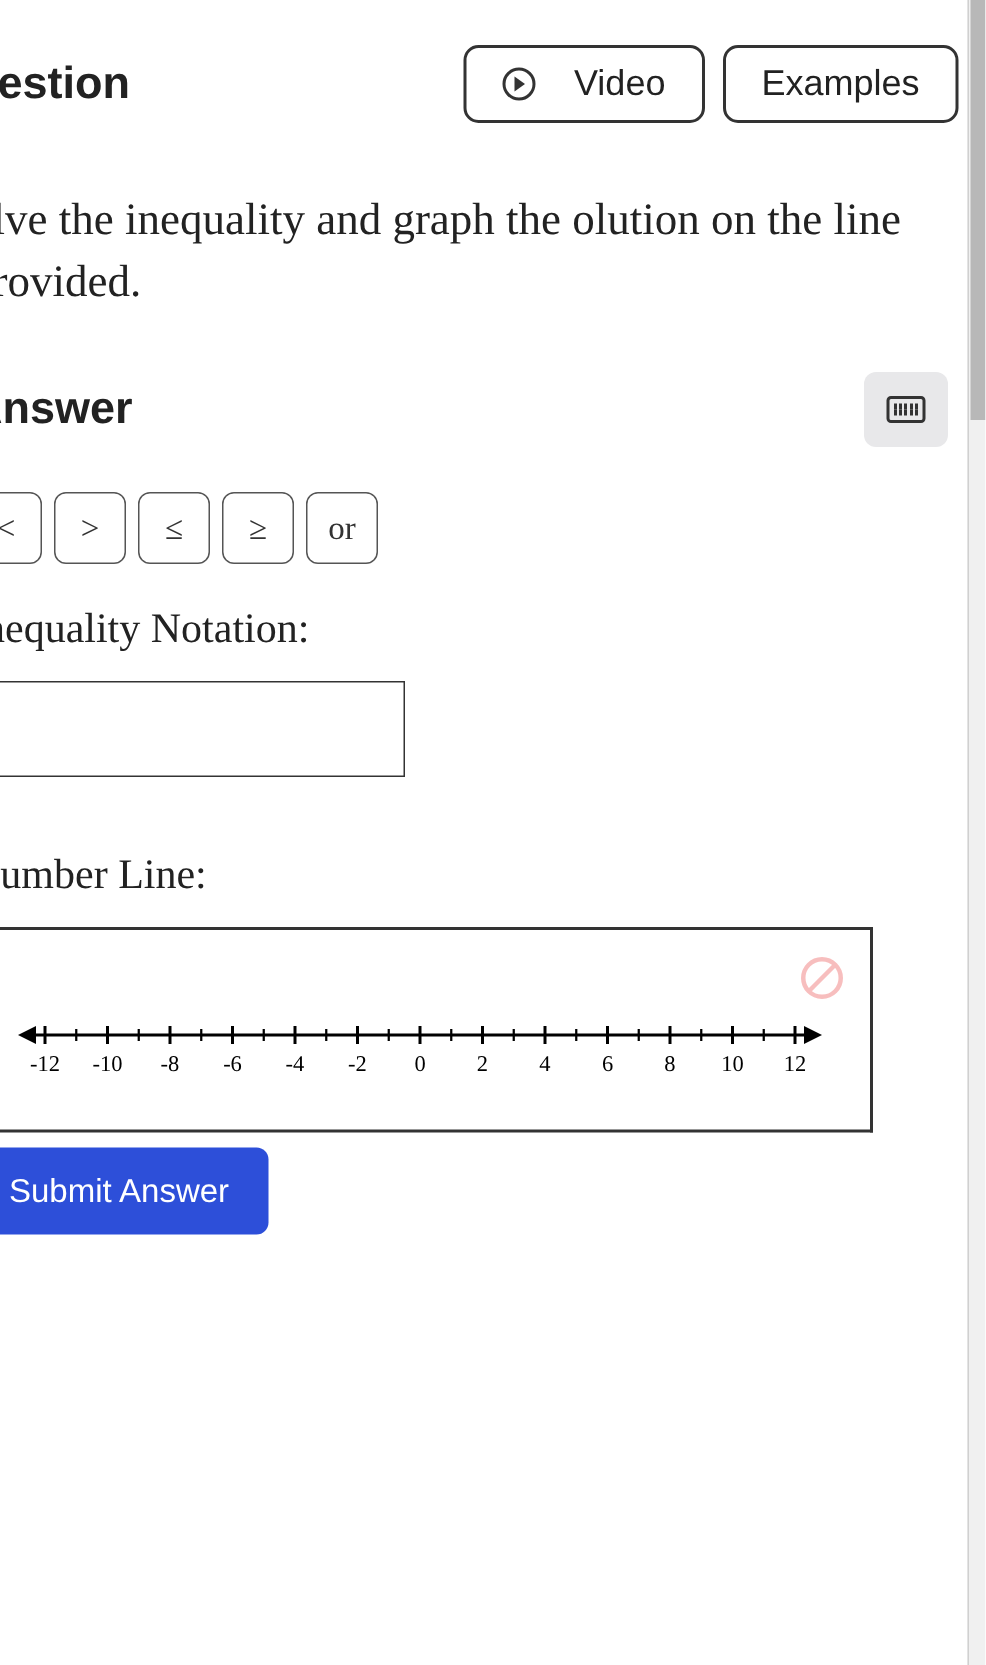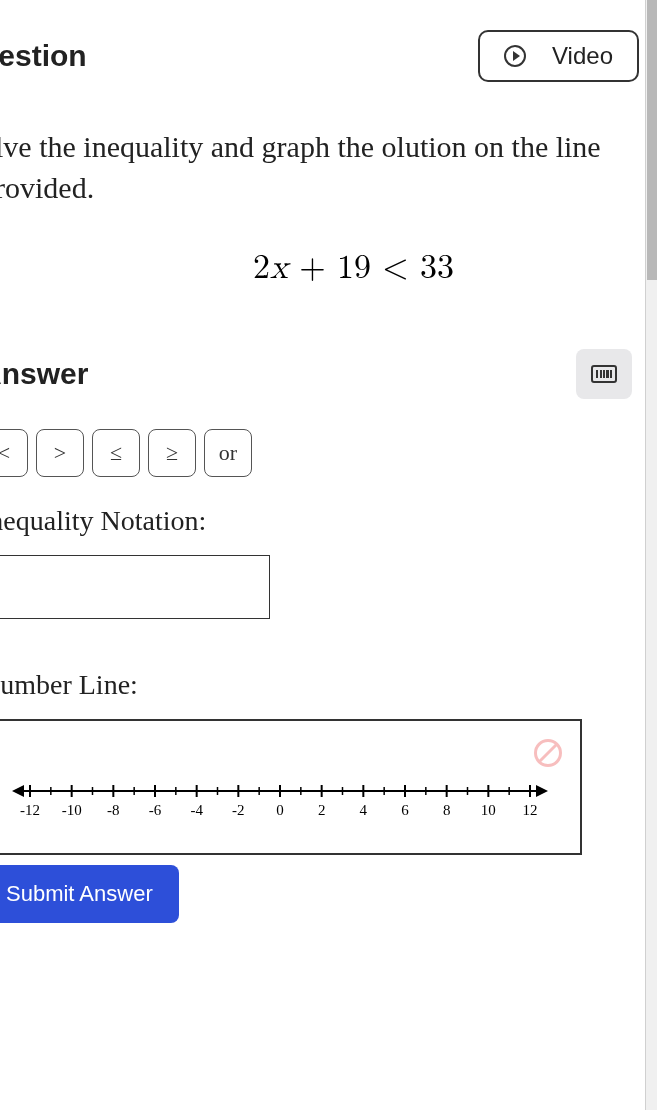--- a/index.html
+++ b/index.html
@@ -250,28 +250,28 @@
 
   <div class="header-row">
     <div class="question-title">uestion</div>
     <div class="header-buttons">
       <button class="header-btn">
         <span class="play-icon">
             <span class="play-triangle"></span>
           </span>
         <span>Video</span>
       </button>
+      <button class="header-btn">
+        <span>Examples</span>
+      </button>
     </div>
   </div>
 
   <div class="prompt-text">olve the inequality and graph the olution on the line provided.</div>
 
-  <div class="equation">
-    <span>2</span><span class="var">x</span><span> + </span><span>19</span><span> &lt; </span><span>33</span>
-  </div>
 
   <div class="answer-section">
     <div class="answer-header">
       <div class="answer-title">Answer</div>
       <div class="keyboard-btn">
         <div class="keyboard-icon"></div>
       </div>
     </div>
 
     <div class="op-buttons">

